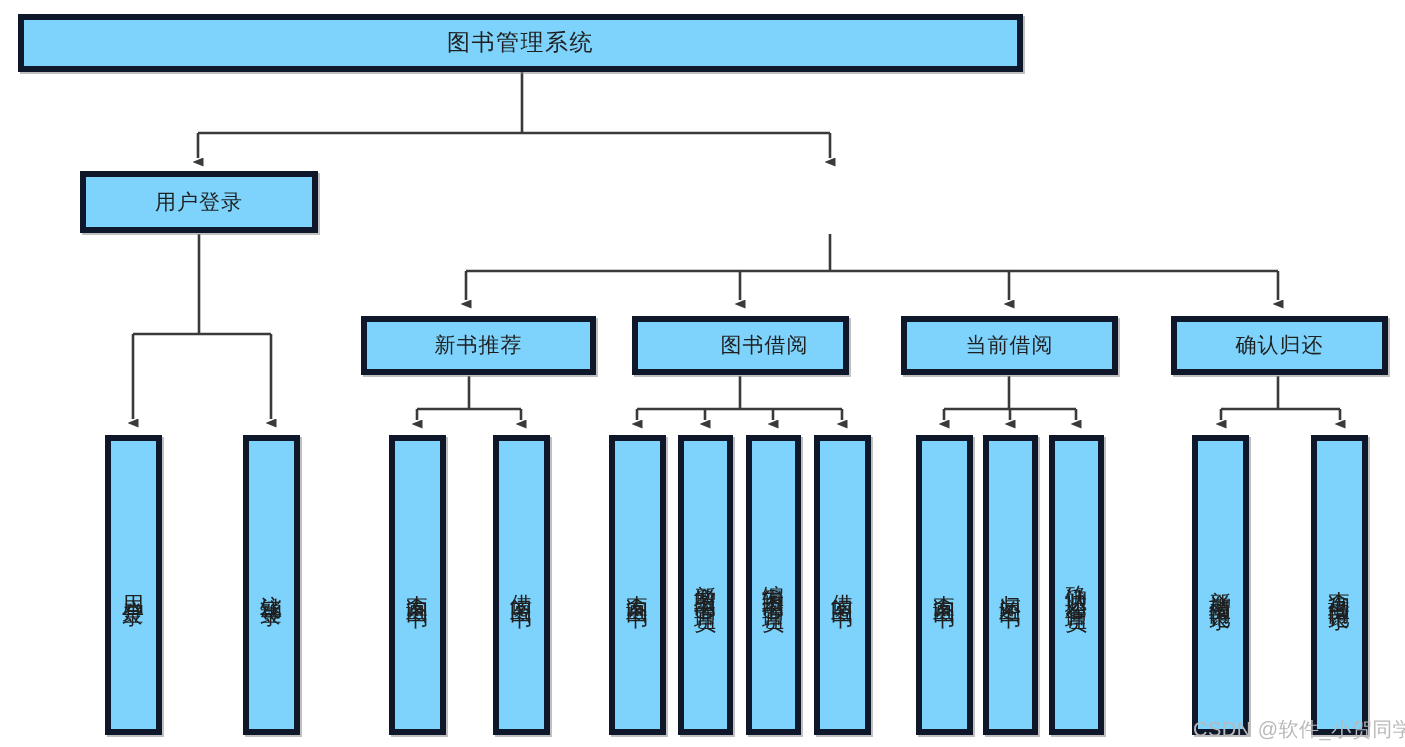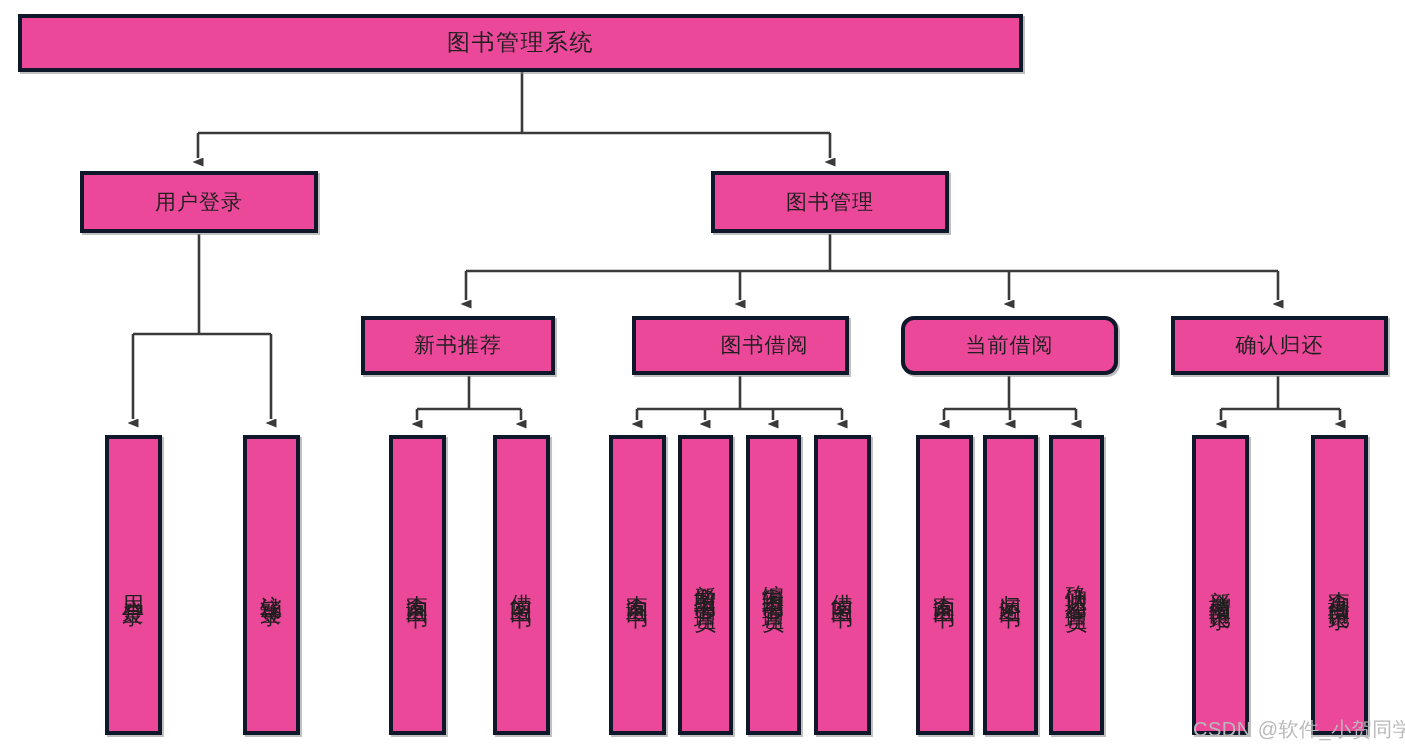--- a/index.html
+++ b/index.html
@@ -22,22 +22,22 @@
     position: absolute;
     left: 0;
     top: 0;
     width: 1405px;
     height: 747px;
     pointer-events: none;
   }
   .node {
     position: absolute;
     box-sizing: border-box;
-    background: #ec4899;
-    border: 4px solid #0f172a;
+    background: #7dd3fc;
+    border: 6px solid #0f172a;
     box-shadow: 2px 2px 0 0 rgba(140,140,140,0.55);
     display: flex;
     align-items: center;
     justify-content: center;
     color: #1f1f1f;
   }
   .node .label {
     text-align: center;
     line-height: 1.18;
     white-space: nowrap;
@@ -133,31 +133,28 @@
     </g>
   </svg>
 
   <div class="node h title" style="left:18px; top:14px; width:1005px; height:58px;">
     <span class="label">图书管理系统</span>
   </div>
 
   <div class="node h" style="left:80px; top:171px; width:238px; height:62px;">
     <span class="label">用户登录</span>
   </div>
-  <div class="node h" style="left:711px; top:171px; width:238px; height:62px;">
-    <span class="label">图书管理</span>
-  </div>
-
-  <div class="node h" style="left:361px; top:316px; width:194px; height:59px;">
+
+  <div class="node h" style="left:361px; top:316px; width:235px; height:59px;">
     <span class="label">新书推荐</span>
   </div>
   <div class="node h" style="left:632px; top:316px; width:217px; height:59px;padding-left:48px;">
     <span class="label">图书借阅</span>
   </div>
-  <div class="node h" style="left:901px; top:316px; width:217px; height:59px;border-radius:13px;">
+  <div class="node h" style="left:901px; top:316px; width:217px; height:59px;">
     <span class="label">当前借阅</span>
   </div>
   <div class="node h" style="left:1171px; top:316px; width:217px; height:59px;">
     <span class="label">确认归还</span>
   </div>
 
   <div class="node v" style="left:105px; top:435px; width:57px; height:300px;">
     <span class="label">用户登录</span>
   </div>
   <div class="node v" style="left:243px; top:435px; width:57px; height:300px;">

